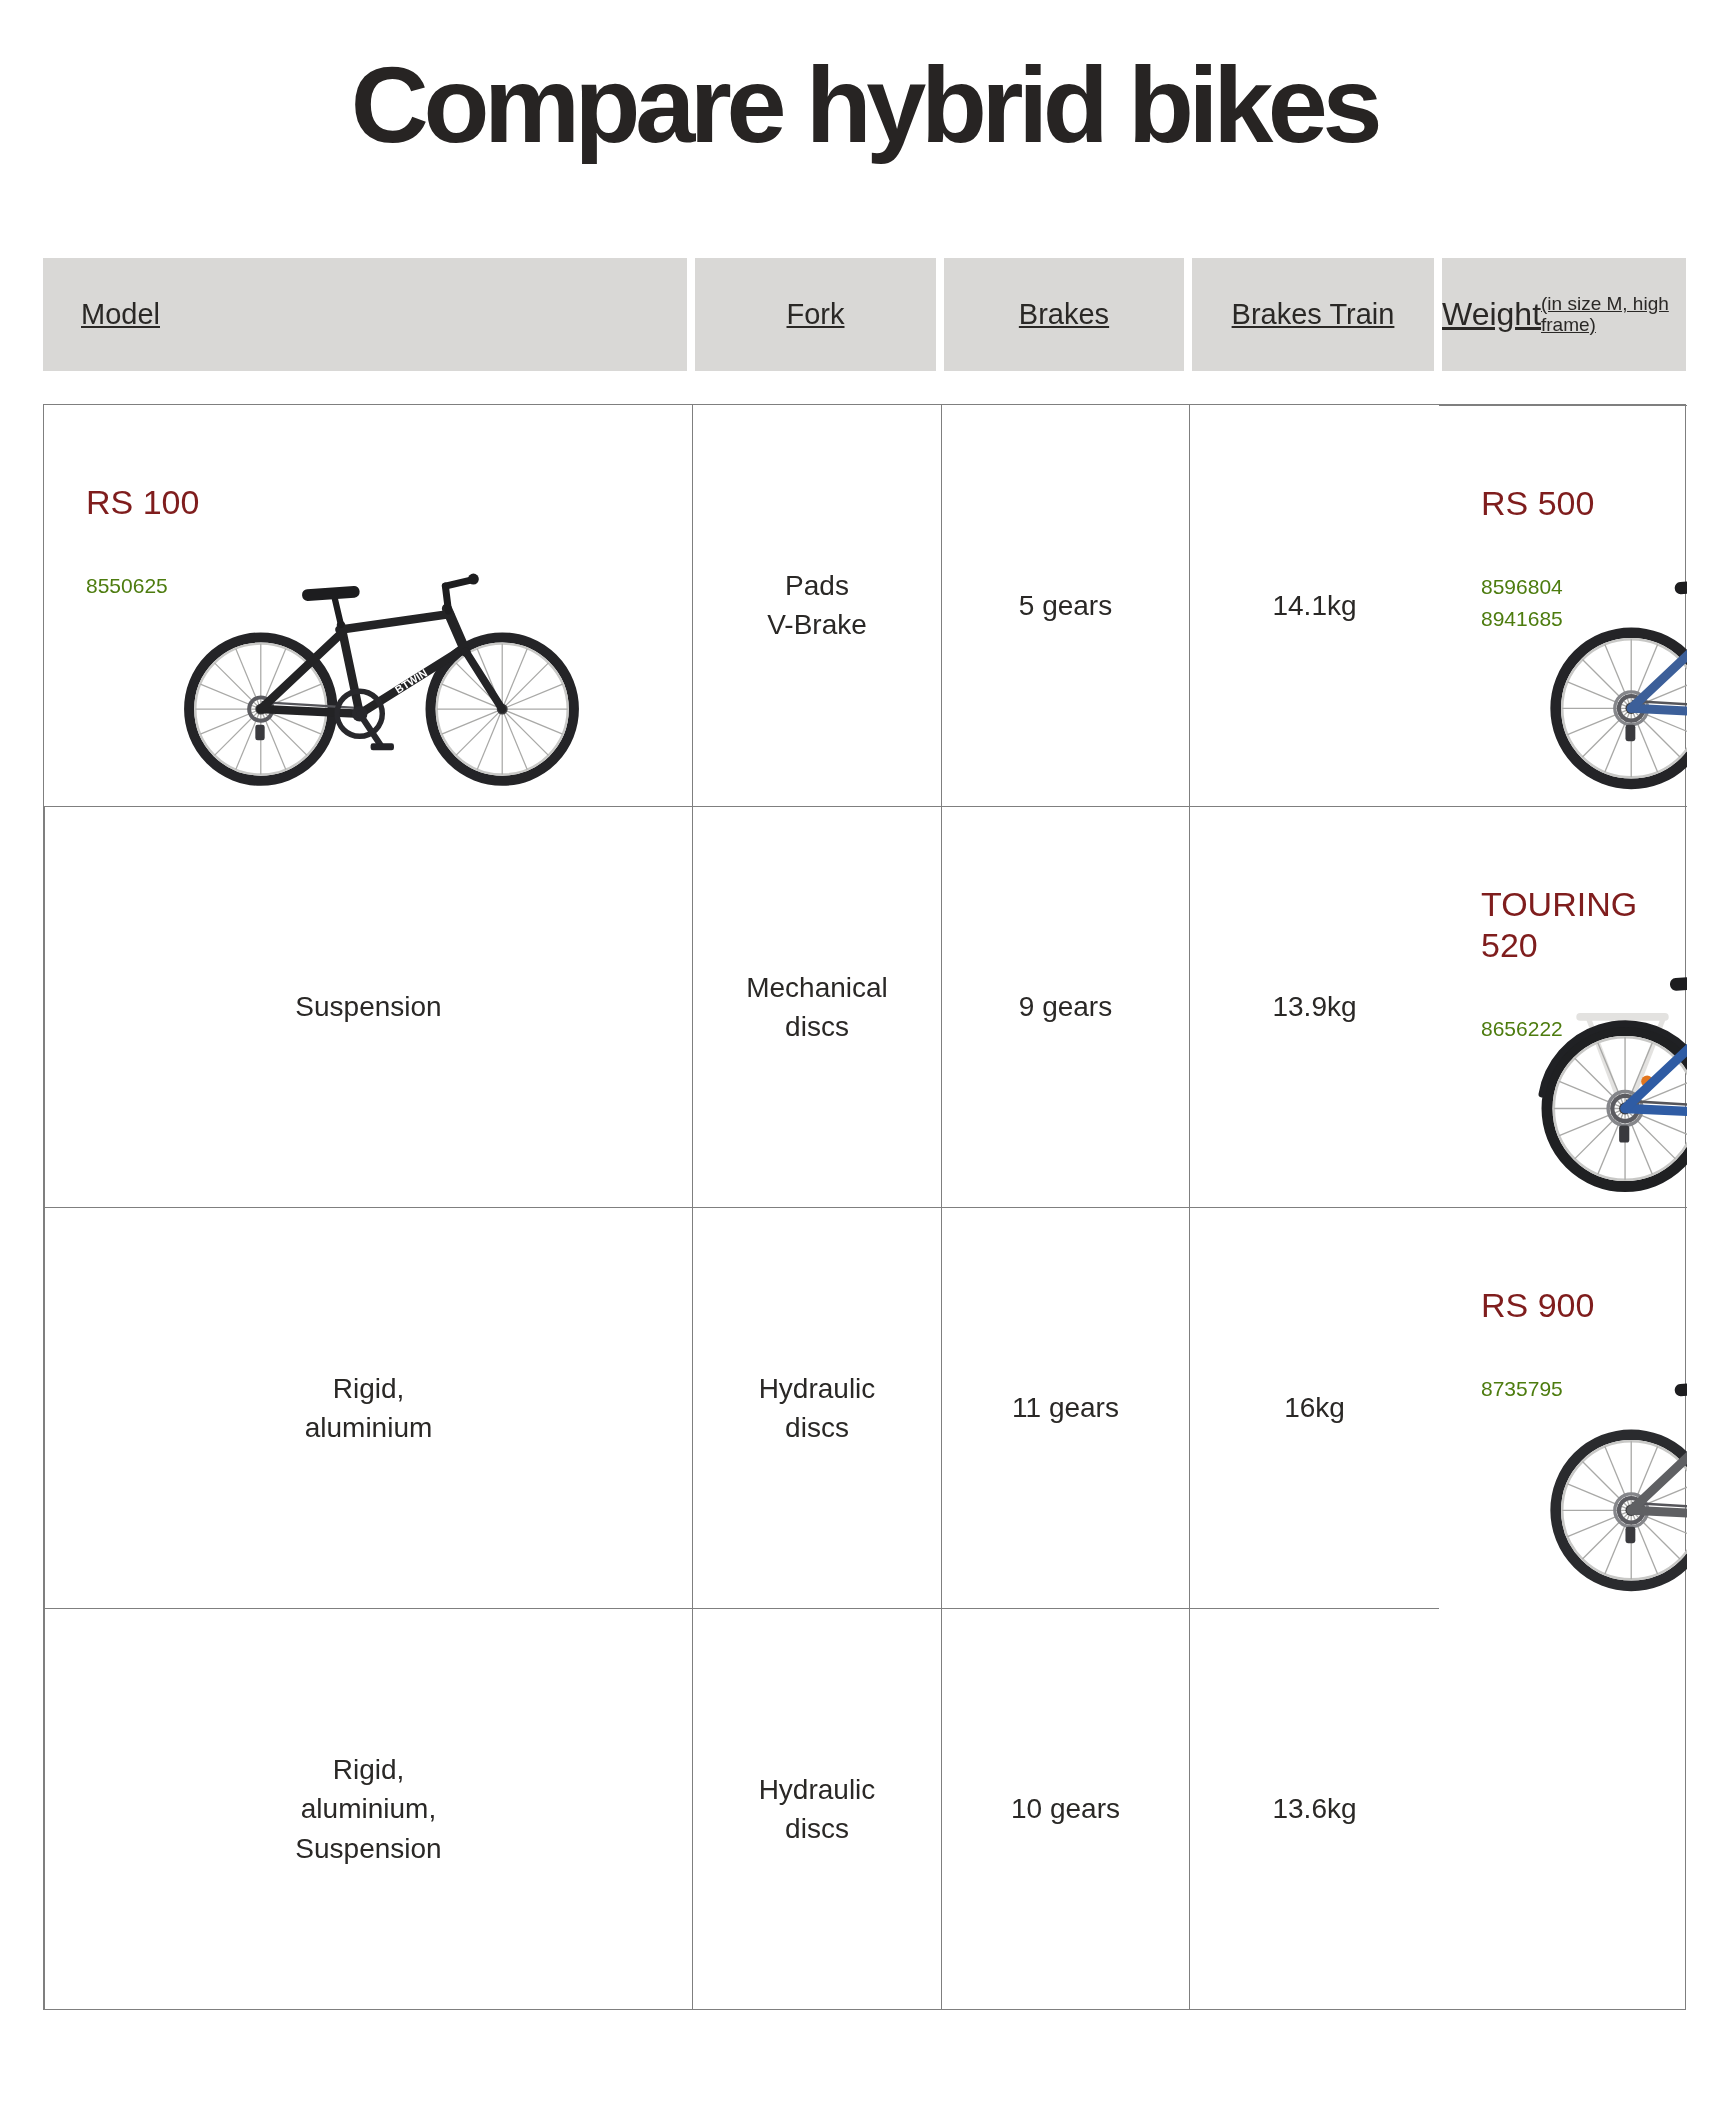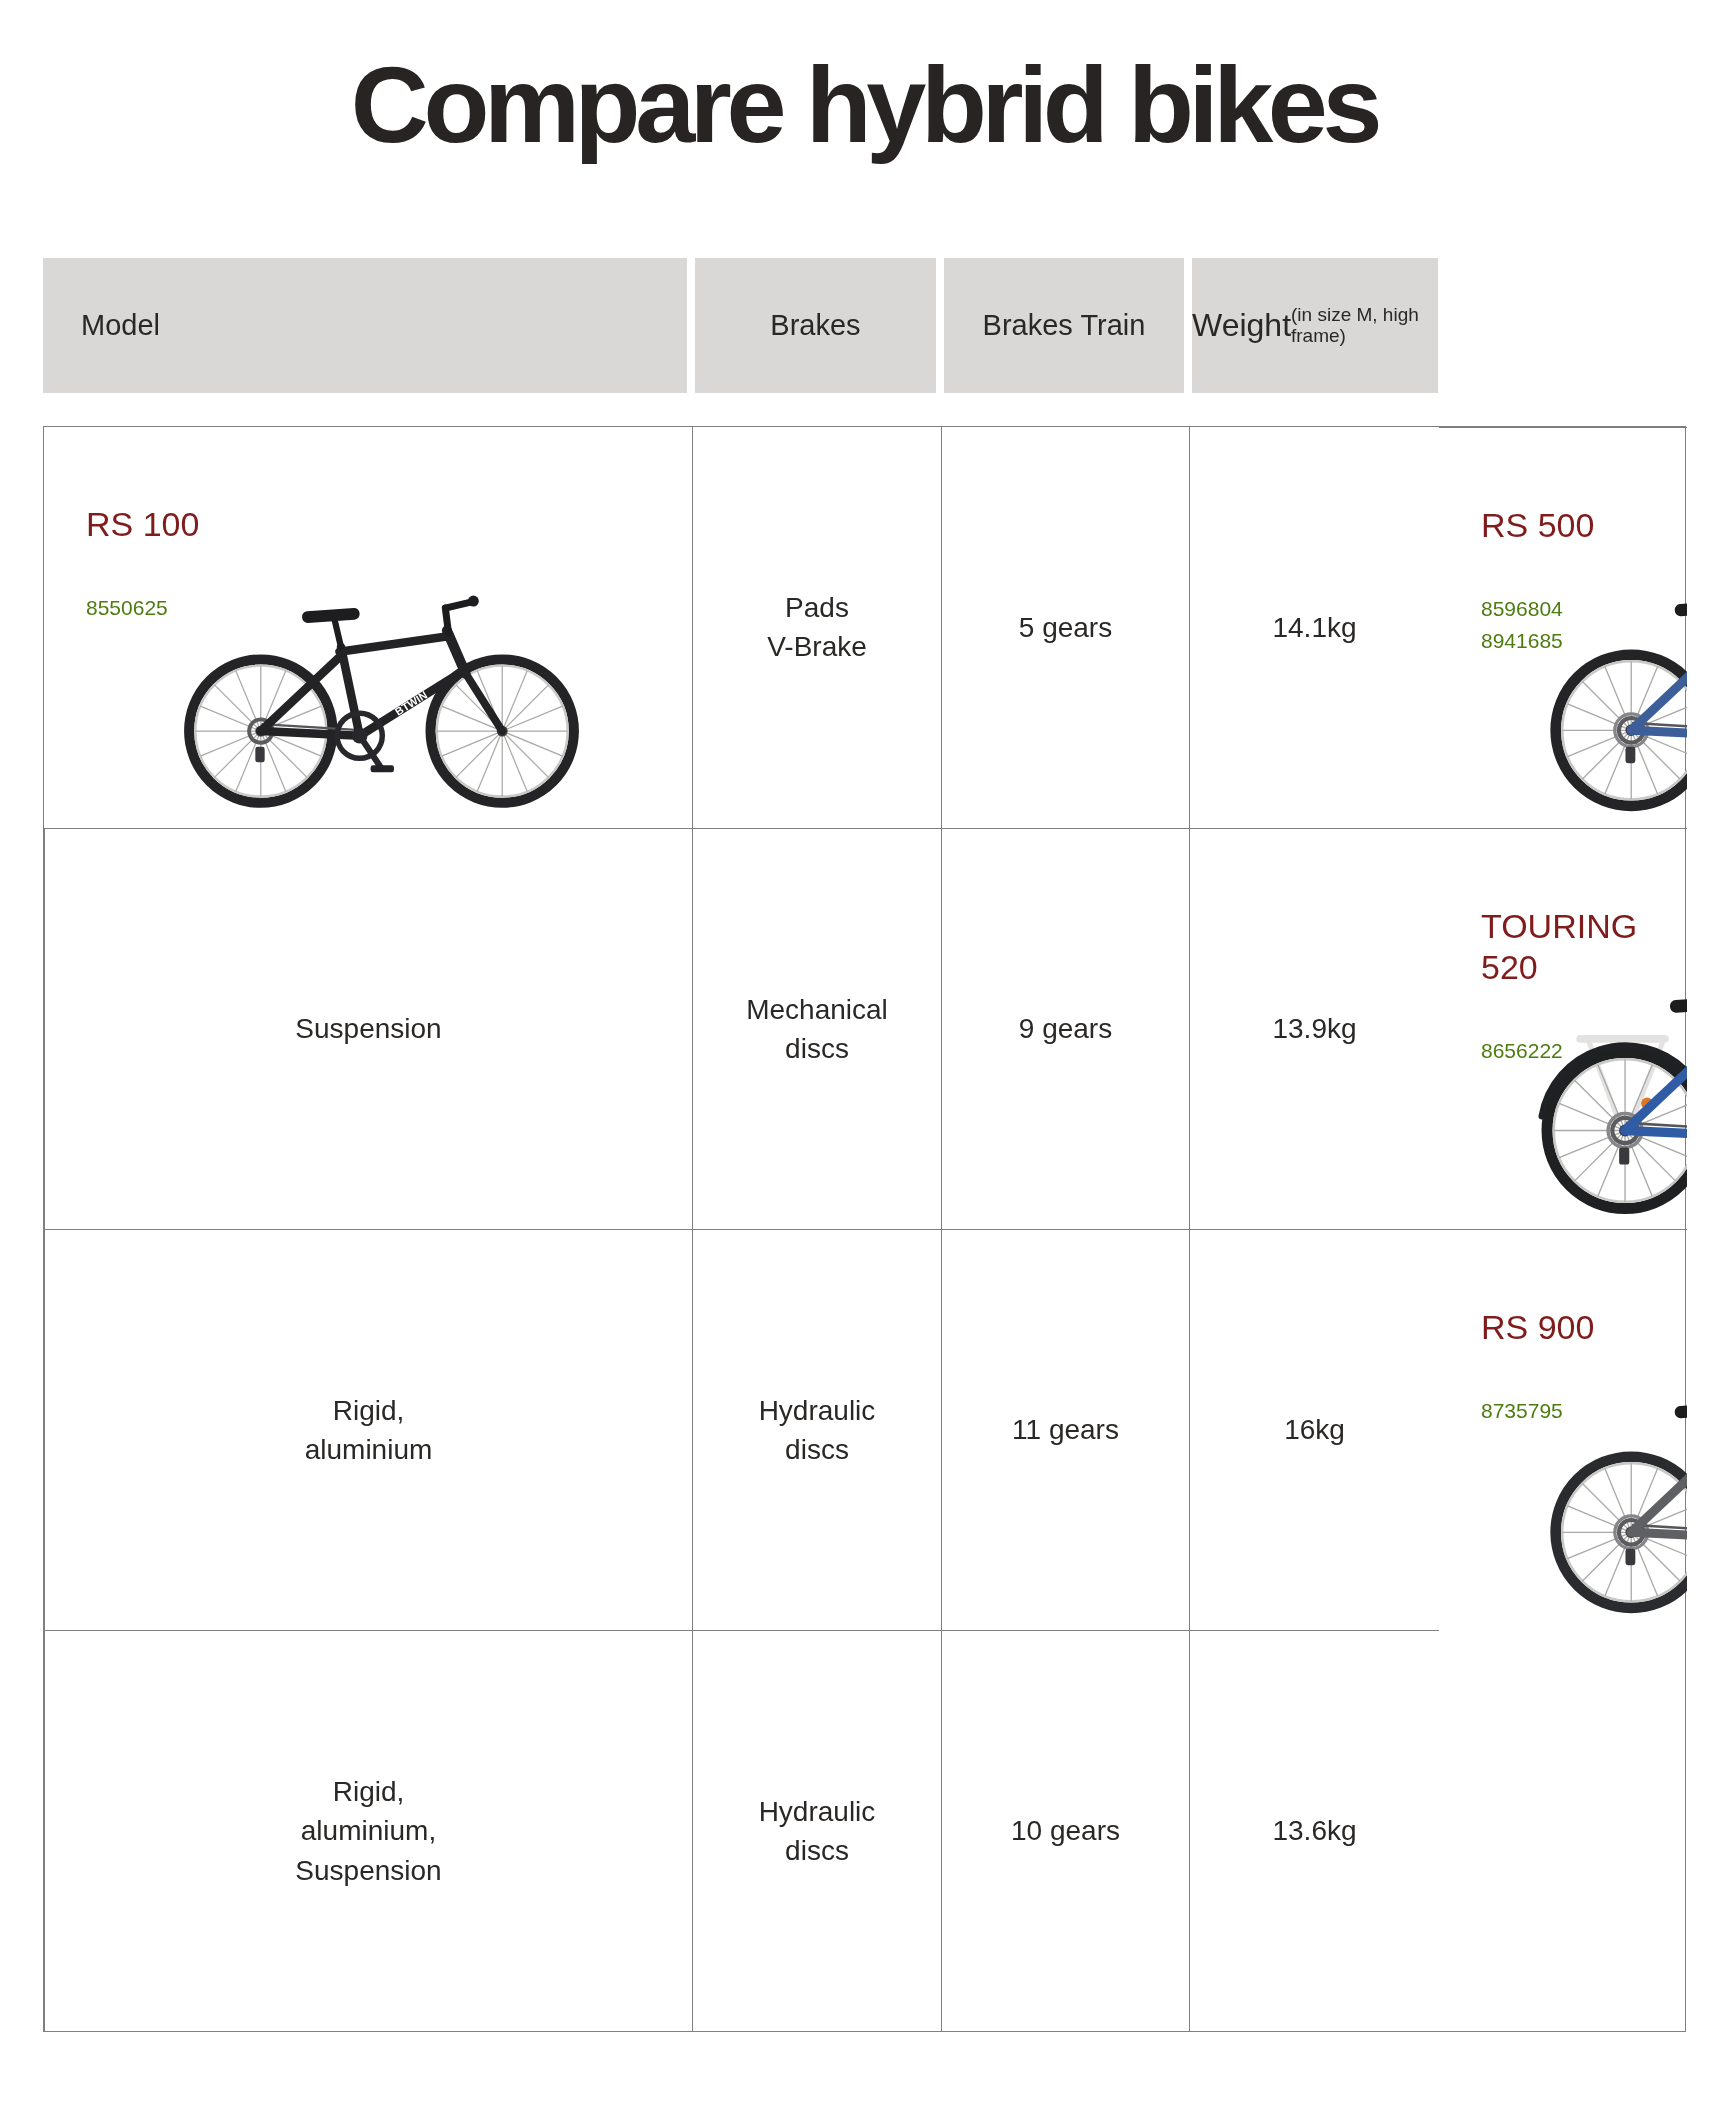--- a/index.html
+++ b/index.html
@@ -17,21 +17,22 @@
     letter-spacing:-5.4px;
     line-height:1.12;
     color:#272423;
   }
   .table-wrap{ margin:92px 42px 0 43px; }
 
   
   .hdr{
     display:grid;
     grid-template-columns:648px 249px 248px 250px 248px;
-    height:135px;
+    height:113px;
+    text-decoration:underline;
   }
   .hdr .h{
     box-sizing:border-box;
     background:#d9d8d6;
     display:flex;align-items:center;justify-content:center;
     font-size:29px;color:#2a2826;
   }
   .hdr .h + .h{ border-left:4.5px solid #ffffff; }
   .hdr .h:not(:last-child){ border-right:4.5px solid #ffffff; }
   .h-model{ justify-content:flex-start !important; padding-left:38px; }
@@ -73,20 +74,21 @@
 </style>
 </head>
 <body>
 
 <h1 class="page-title">Compare hybrid bikes</h1>
 
 <div class="table-wrap">
 
   <div class="hdr">
     <div class="h h-model">Model</div>
+    <div class="h">Fork</div>
     <div class="h">Brakes</div>
     <div class="h">Brakes Train</div>
     <div class="h h-weight">
       <span class="w-main">Weight</span>
       <span class="w-note">(in size M, high frame)</span>
     </div>
   </div>
 
   <div class="tbl" id="rows">
   <div class="cell model-cell r0">

